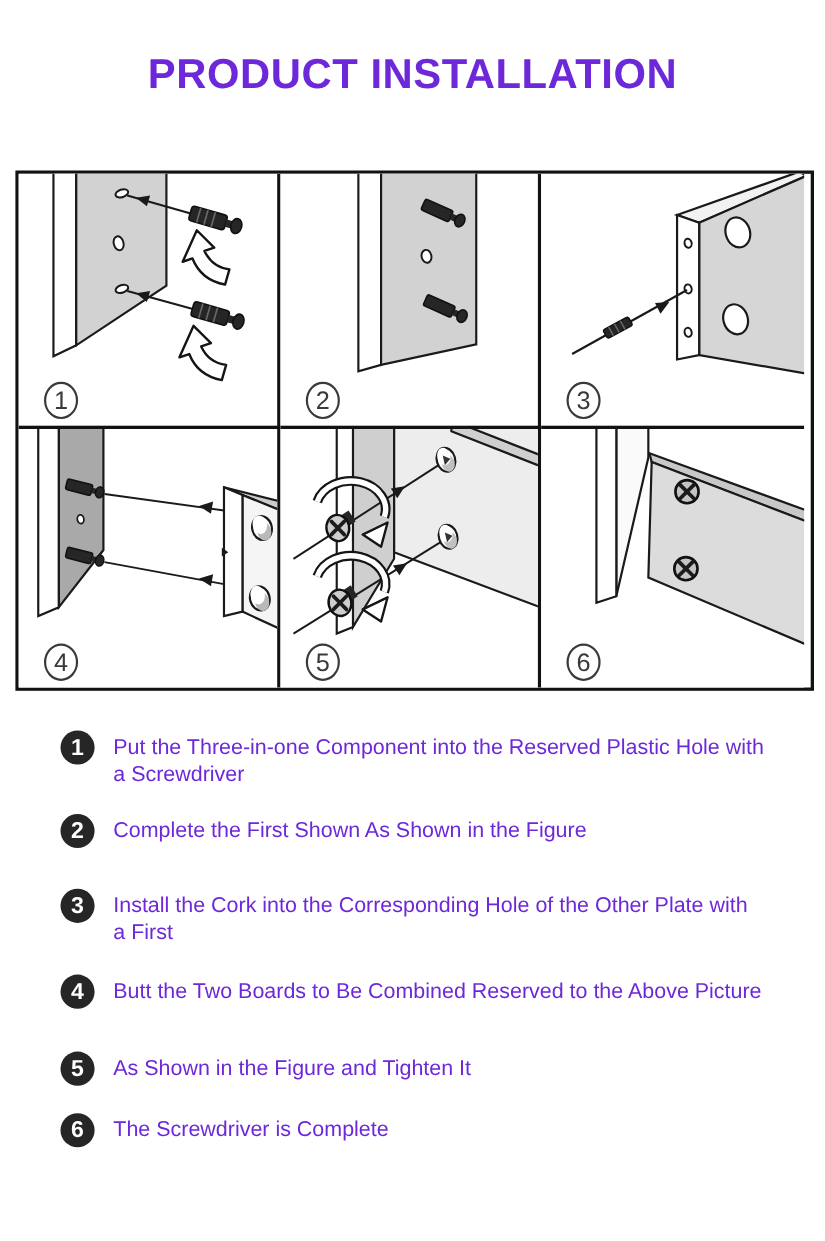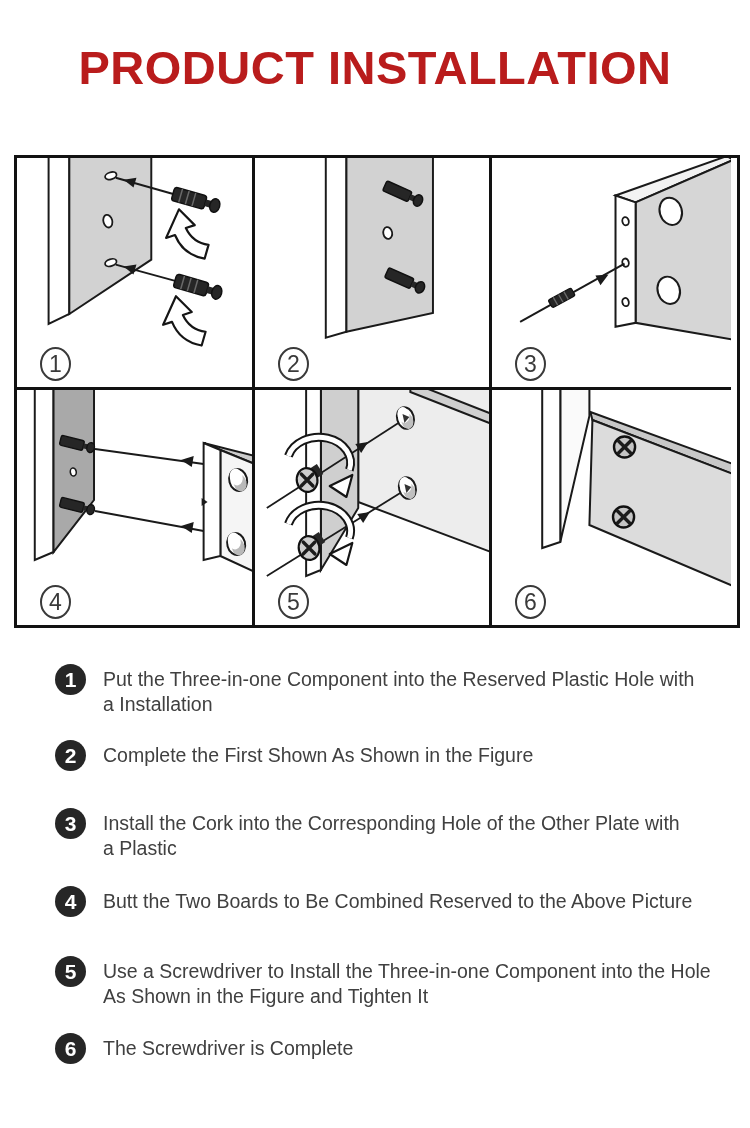--- a/index.html
+++ b/index.html
@@ -1,20 +1,20 @@
 <!DOCTYPE html>
 <html><head>
 <meta charset="utf-8">
 <style>
   html,body{margin:0;padding:0;}
   body{width:750px;height:1128px;background:#ffffff;position:relative;overflow:hidden;
        font-family:"Liberation Sans",sans-serif;}
   
-  .title{margin:40px 0 0 0;text-align:center;font-size:47px;font-weight:900;
-         letter-spacing:.5px;color:#b91c1c;line-height:56px;}
+  .title{margin:40px 0 0 0;text-align:center;font-size:38px;font-weight:900;
+         letter-spacing:.5px;color:#6d28d9;line-height:56px;}
   
   .grid{margin:59px 0 0 14px;width:726px;box-sizing:border-box;border:3px solid #121212;
         display:grid;grid-template-columns:238px 237px 239px;grid-template-rows:232px 235px;}
   .cell{position:relative;background:#fff;border-right:3px solid #121212;border-bottom:3px solid #121212;}
   .cell:nth-child(3n){border-right:none;}
   .cell:nth-child(n+4){border-bottom:none;}
   .cell svg{display:block;width:100%;height:100%;}
   .panel-num{position:absolute;left:23px;bottom:6px;width:31px;height:34px;
              border:2px solid #3a3a3a;border-radius:50%;display:flex;align-items:center;
              justify-content:center;font-size:23px;color:#3a3a3a;box-sizing:border-box;}
@@ -22,21 +22,21 @@
   .steps{margin:39px 30px 0 55px;}
   .step{display:flex;gap:17px;align-items:flex-start;}
   .step:nth-child(1){margin-bottom:27px;}
   .step:nth-child(2){margin-bottom:40px;}
   .step:nth-child(3){margin-bottom:29px;}
   .step:nth-child(4){margin-bottom:42px;}
   .step:nth-child(5){margin-bottom:28px;}
   .badge{flex:0 0 31px;width:31px;height:31px;margin-top:-3px;border-radius:50%;
          background:#262626;color:#fff;font-size:21px;font-weight:bold;line-height:31px;
          text-align:center;}
-  .step-text{font-size:19.5px;line-height:24.5px;color:#404040;}
+  .step-text{font-size:19.5px;line-height:24.5px;color:#6d28d9;}
   .step-text span{display:block;}
 </style>
 </head>
 <body>
 
 <h1 class="title">PRODUCT INSTALLATION</h1>
 
 <div class="grid">
 
   <figure class="cell" style="margin:0">
@@ -233,46 +233,45 @@
     </svg>
     <span class="panel-num">6</span>
   </figure>
 </div>
 
 <div class="steps">
   <div class="step">
     <div class="badge">1</div>
     <div class="step-text">
       <span>Put the Three-in-one Component into the Reserved Plastic Hole with</span>
-      <span>a Installation</span>
+      <span>a Screwdriver</span>
     </div>
   </div>
   <div class="step">
     <div class="badge">2</div>
     <div class="step-text">
       <span>Complete the First Shown As Shown in the Figure</span>
     </div>
   </div>
   <div class="step">
     <div class="badge">3</div>
     <div class="step-text">
       <span>Install the Cork into the Corresponding Hole of the Other Plate with</span>
-      <span>a Plastic</span>
+      <span>a First</span>
     </div>
   </div>
   <div class="step">
     <div class="badge">4</div>
     <div class="step-text">
       <span>Butt the Two Boards to Be Combined Reserved to the Above Picture</span>
     </div>
   </div>
   <div class="step">
     <div class="badge">5</div>
     <div class="step-text">
-      <span>Use a Screwdriver to Install the Three-in-one Component into the Hole</span>
       <span>As Shown in the Figure and Tighten It</span>
     </div>
   </div>
   <div class="step">
     <div class="badge">6</div>
     <div class="step-text">
       <span>The Screwdriver is Complete</span>
     </div>
   </div>
 </div>

